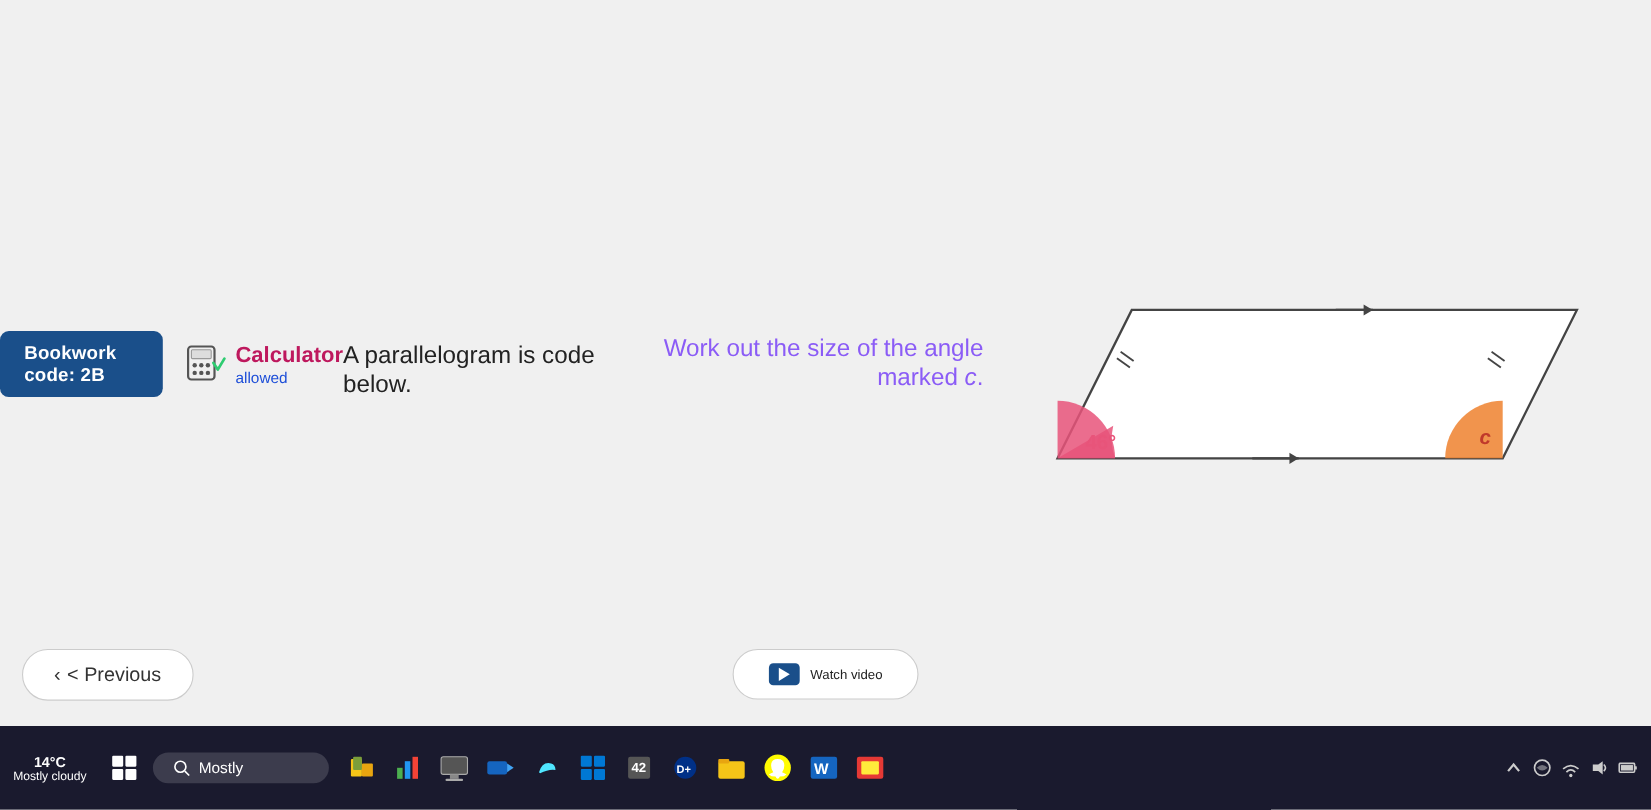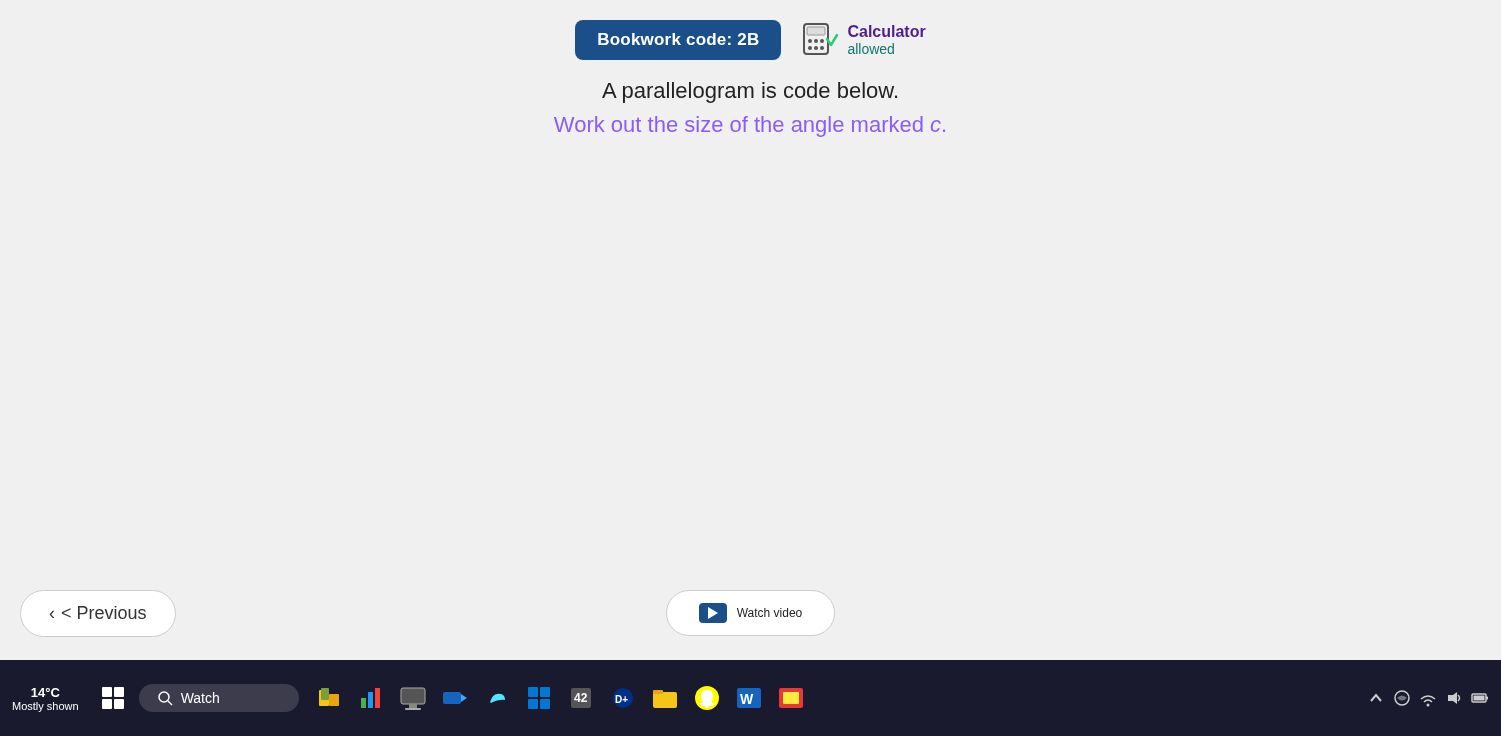--- a/index.html
+++ b/index.html
@@ -11,21 +11,21 @@
       overflow: hidden;
       position: relative;
     }
 
     
     .main-content {
       width: 100%;
       height: 660px;
       background: #f0f0f0;
       display: flex;
-      flex-direction: column;
+      flex-direction: row;
       align-items: center;
       padding-top: 20px;
       position: relative;
     }
 
     
     .header-row {
       display: flex;
       align-items: center;
       gap: 20px;
@@ -243,68 +243,105 @@
         <circle cx="9" cy="20" r="2" fill="#555"></circle>
         <circle cx="15" cy="20" r="2" fill="#555"></circle>
         <circle cx="21" cy="20" r="2" fill="#555"></circle>
         <circle cx="9" cy="27" r="2" fill="#555"></circle>
         <circle cx="15" cy="27" r="2" fill="#555"></circle>
         <circle cx="21" cy="27" r="2" fill="#555"></circle>
 
         <polyline points="26,18 30,24 36,14" fill="none" stroke="#2ecc71" stroke-width="2.5" stroke-linecap="round" stroke-linejoin="round"></polyline>
       </svg>
       <div>
-        <div style="font-size:16px; font-weight:600; color:#4c1d95;">Calculator</div>
-        <div style="font-size:14px; color:#0f766e;">allowed</div>
+        <div style="font-size:20px; font-weight:600; color:#be185d;">Calculator</div>
+        <div style="font-size:14px; color:#1d4ed8;">allowed</div>
       </div>
     </div>
   </div>
 
   <div class="question-title">A parallelogram is code below.</div>
   <div class="question-sub">
     Work out the size of the angle marked <em class="italic-c">c</em>.
   </div>
 
+  <div class="diagram-container">
+    <svg class="diagram-svg" viewBox="0 0 720 250" xmlns="http://www.w3.org/2000/svg">
+
+      <polygon points="80,210 160,50 640,50 560,210" fill="white" stroke="#444" stroke-width="2.5"></polygon>
+
+      <line x1="380" y1="50" x2="420" y2="50" stroke="#444" stroke-width="2.5"></line>
+      <polygon points="420,50 410,44 410,56" fill="#444"></polygon>
+
+      <line x1="148" y1="95" x2="162" y2="105" stroke="#444" stroke-width="2"></line>
+      <line x1="144" y1="102" x2="158" y2="112" stroke="#444" stroke-width="2"></line>
+
+      <line x1="290" y1="210" x2="340" y2="210" stroke="#444" stroke-width="2.5"></line>
+      <polygon points="340,210 330,204 330,216" fill="#444"></polygon>
+
+      <line x1="548" y1="95" x2="562" y2="105" stroke="#444" stroke-width="2"></line>
+      <line x1="544" y1="102" x2="558" y2="112" stroke="#444" stroke-width="2"></line>
+
+      <path d="M80,210 L140,100 A85,85 0 0,0 80,210 Z" fill="none"></path>
+
+      <path d="M80,210 L140,175 A62,62 0 0,0 142,210 Z" fill="#e8547a" opacity="0.85"></path>
+
+      <path d="M80,210
+               L80,148
+               A62,62 0 0,1 142,210
+               Z" fill="#e8547a" opacity="0.85"></path>
+
+      <text x="110" y="200" font-size="22" fill="#e8547a" font-weight="600" font-family="Arial">46°</text>
+
+      <path d="M560,210
+               L560,148
+               A62,62 0 0,0 498,210
+               Z" fill="#f0883a" opacity="0.9"></path>
+
+      <text x="535" y="195" font-size="22" fill="#c0392b" font-style="italic" font-weight="600" font-family="Arial">c</text>
+
+    </svg>
+  </div>
 
 </div>
 
 <div class="bottom-buttons" style="position: absolute; bottom: 100px; left: 0px; right: 0px;">
   <button class="prev-button">
     <span>‹</span>
     <span>&lt; Previous</span>
   </button>
 
   <button class="watch-video-button">
     <span class="watch-video-icon"></span>
     <span>Watch video</span>
   </button>
 </div>
 
 <div class="taskbar">
 
   <div class="taskbar-weather">
     <span class="temp">14°C</span>
-    <span>Mostly shown</span>
+    <span>Mostly cloudy</span>
   </div>
 
   <div class="taskbar-start">
     <div class="win-logo">
       <span></span>
         <span></span>
         <span></span>
         <span></span>
     </div>
   </div>
 
   <div class="taskbar-search">
     <svg width="16" height="16" viewBox="0 0 16 16">
       <circle cx="7" cy="7" r="5" fill="none" stroke="#fff" stroke-width="1.5"></circle>
       <line x1="11" y1="11" x2="15" y2="15" stroke="#fff" stroke-width="1.5"></line>
     </svg>
-    <span>Watch</span>
+    <span>Mostly</span>
   </div>
 
   <div class="taskbar-icons">
 
     <div class="taskbar-icon-item">
       <svg width="28" height="28" viewBox="0 0 28 28">
         <rect x="4" y="6" width="10" height="16" rx="1" fill="#f5c518"></rect>
         <rect x="14" y="10" width="10" height="12" rx="1" fill="#e8a510"></rect>
         <rect x="6" y="4" width="8" height="12" rx="1" fill="#7b9e3a"></rect>
       </svg>

